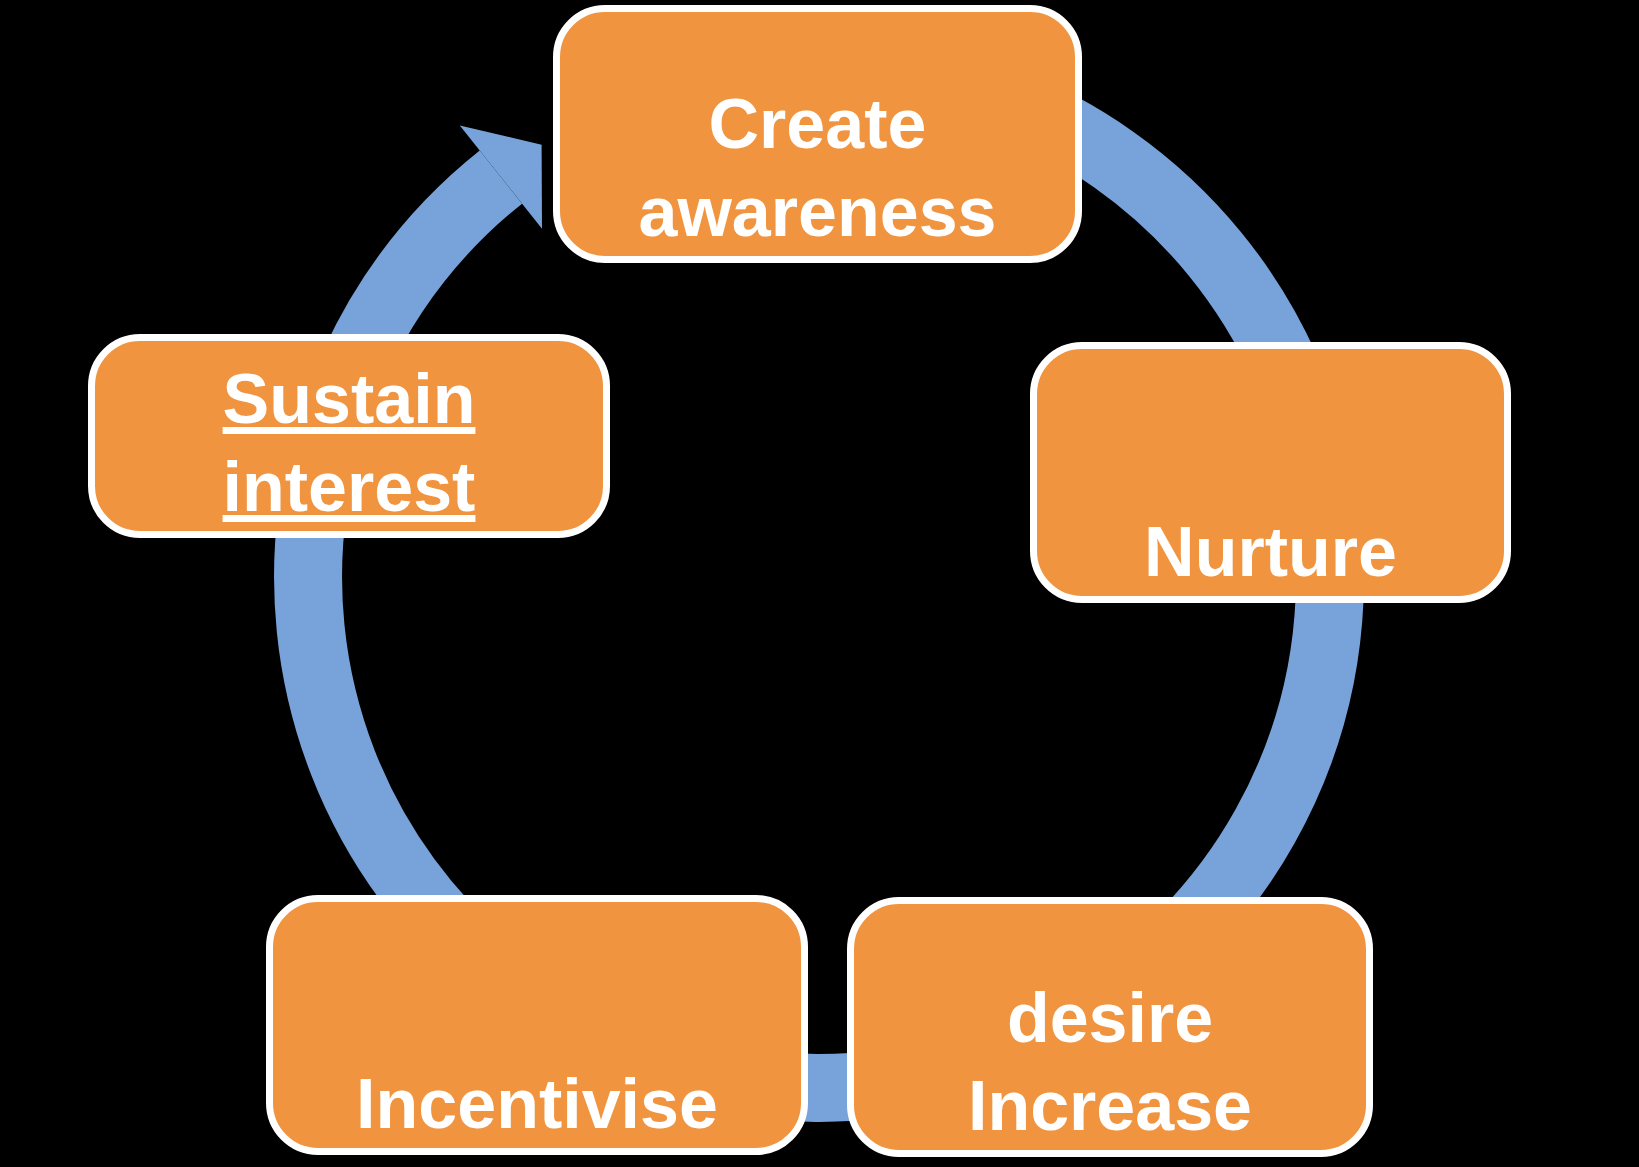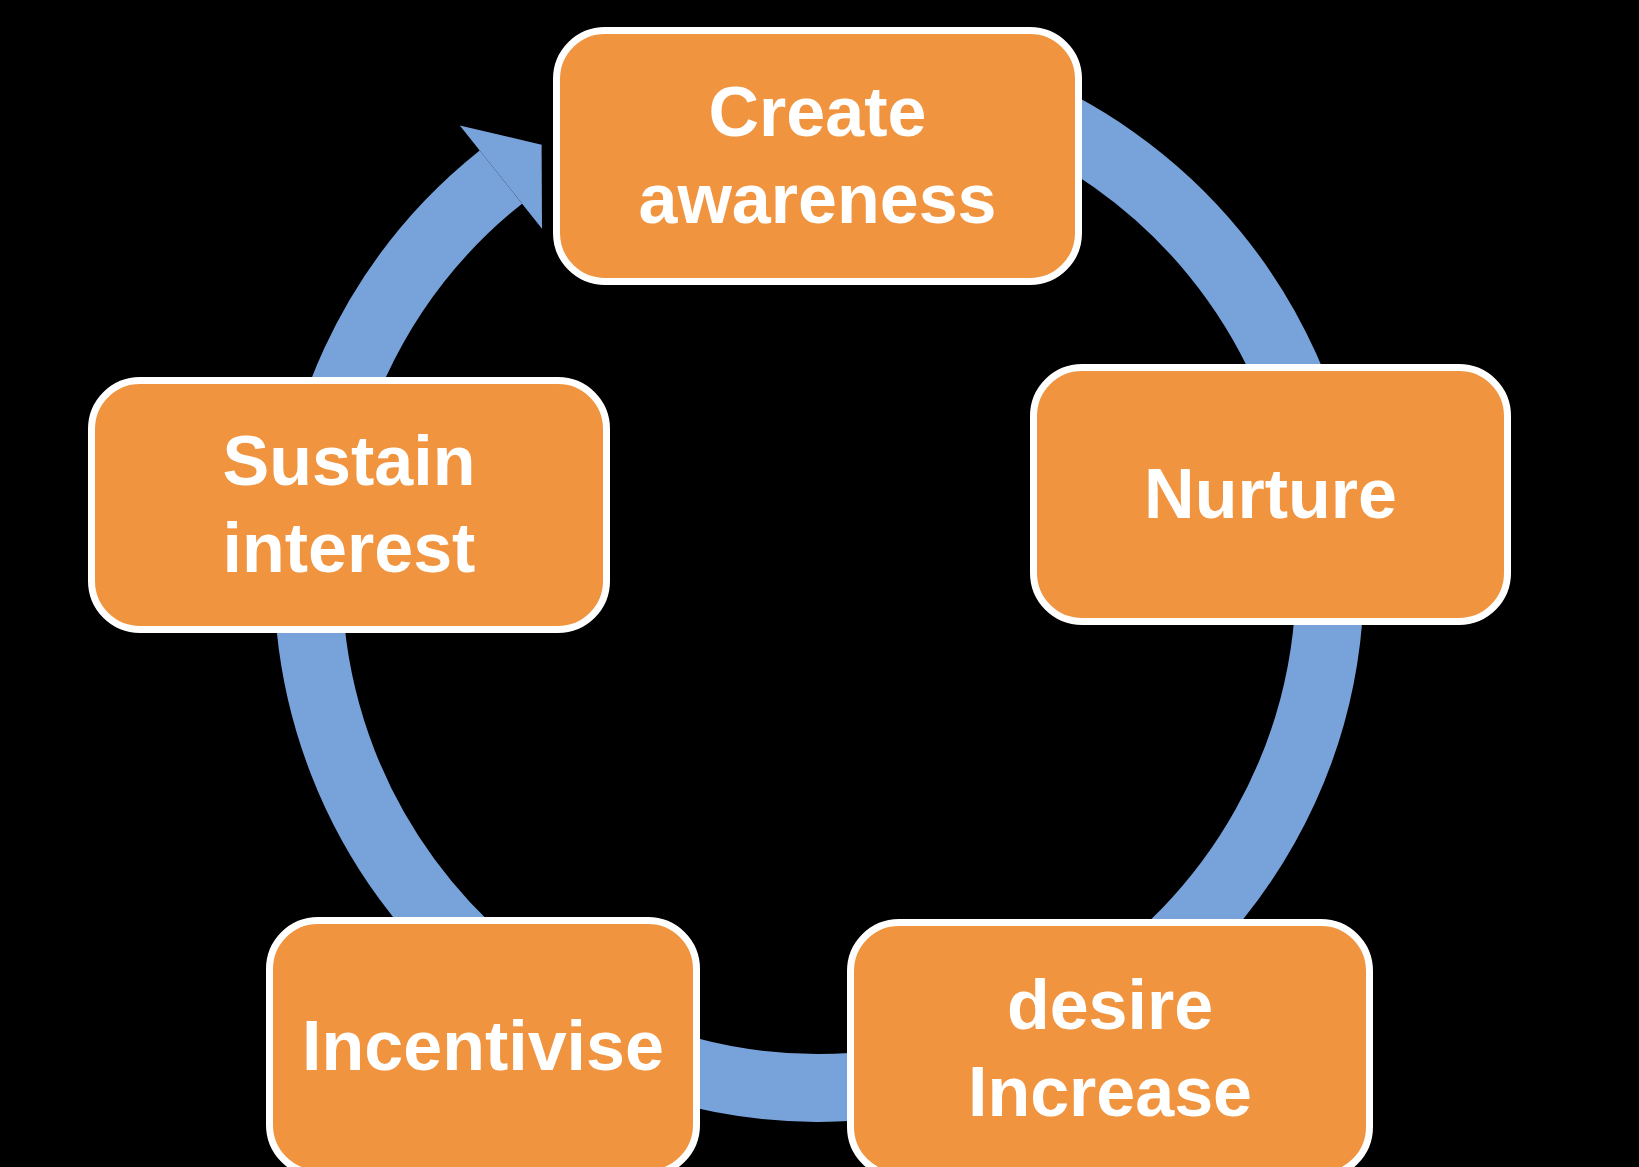--- a/index.html
+++ b/index.html
@@ -31,33 +31,32 @@
   .step{
     position:absolute;
     box-sizing:border-box;
     background:var(--box-fill);
     border:7px solid var(--box-border);
     border-radius:52px;
     color:var(--text);
     display:flex;
     flex-direction:column;
     align-items:center;
-    justify-content:center;
+    justify-content:flex-end;
     text-align:center;
     font-weight:700;
     font-size:70px;
     line-height:1.25;
     letter-spacing:0px;
-    margin-top:22px;
   }
   .step-1{left:553px; top:5px;   width:529px; height:258px;}
   .step-2{left:1030px;top:342px; width:481px; height:261px;}
   .step-3{left:847px; top:897px; width:526px; height:260px;}
-  .step-4{left:266px; top:895px; width:434px; height:260px;}
-  .step-5{left:88px;  top:355px; width:522px; height:256px;}
+  .step-4{left:266px; top:895px; width:542px; height:260px;}
+  .step-5{left:88px;  top:334px; width:522px; height:204px;text-decoration:underline;}
   .step span{display:block;}
 </style>
 </head>
 <body>
 
 <div class="canvas">
 
   <svg class="ring-svg" viewBox="0 0 1639 1167" aria-hidden="true">
 
     <path d="M 627.6 103.2 A 511 511 0 1 1 500.9 177.1" fill="none" stroke="var(--arrow)" stroke-width="68" stroke-linecap="butt"></path>

